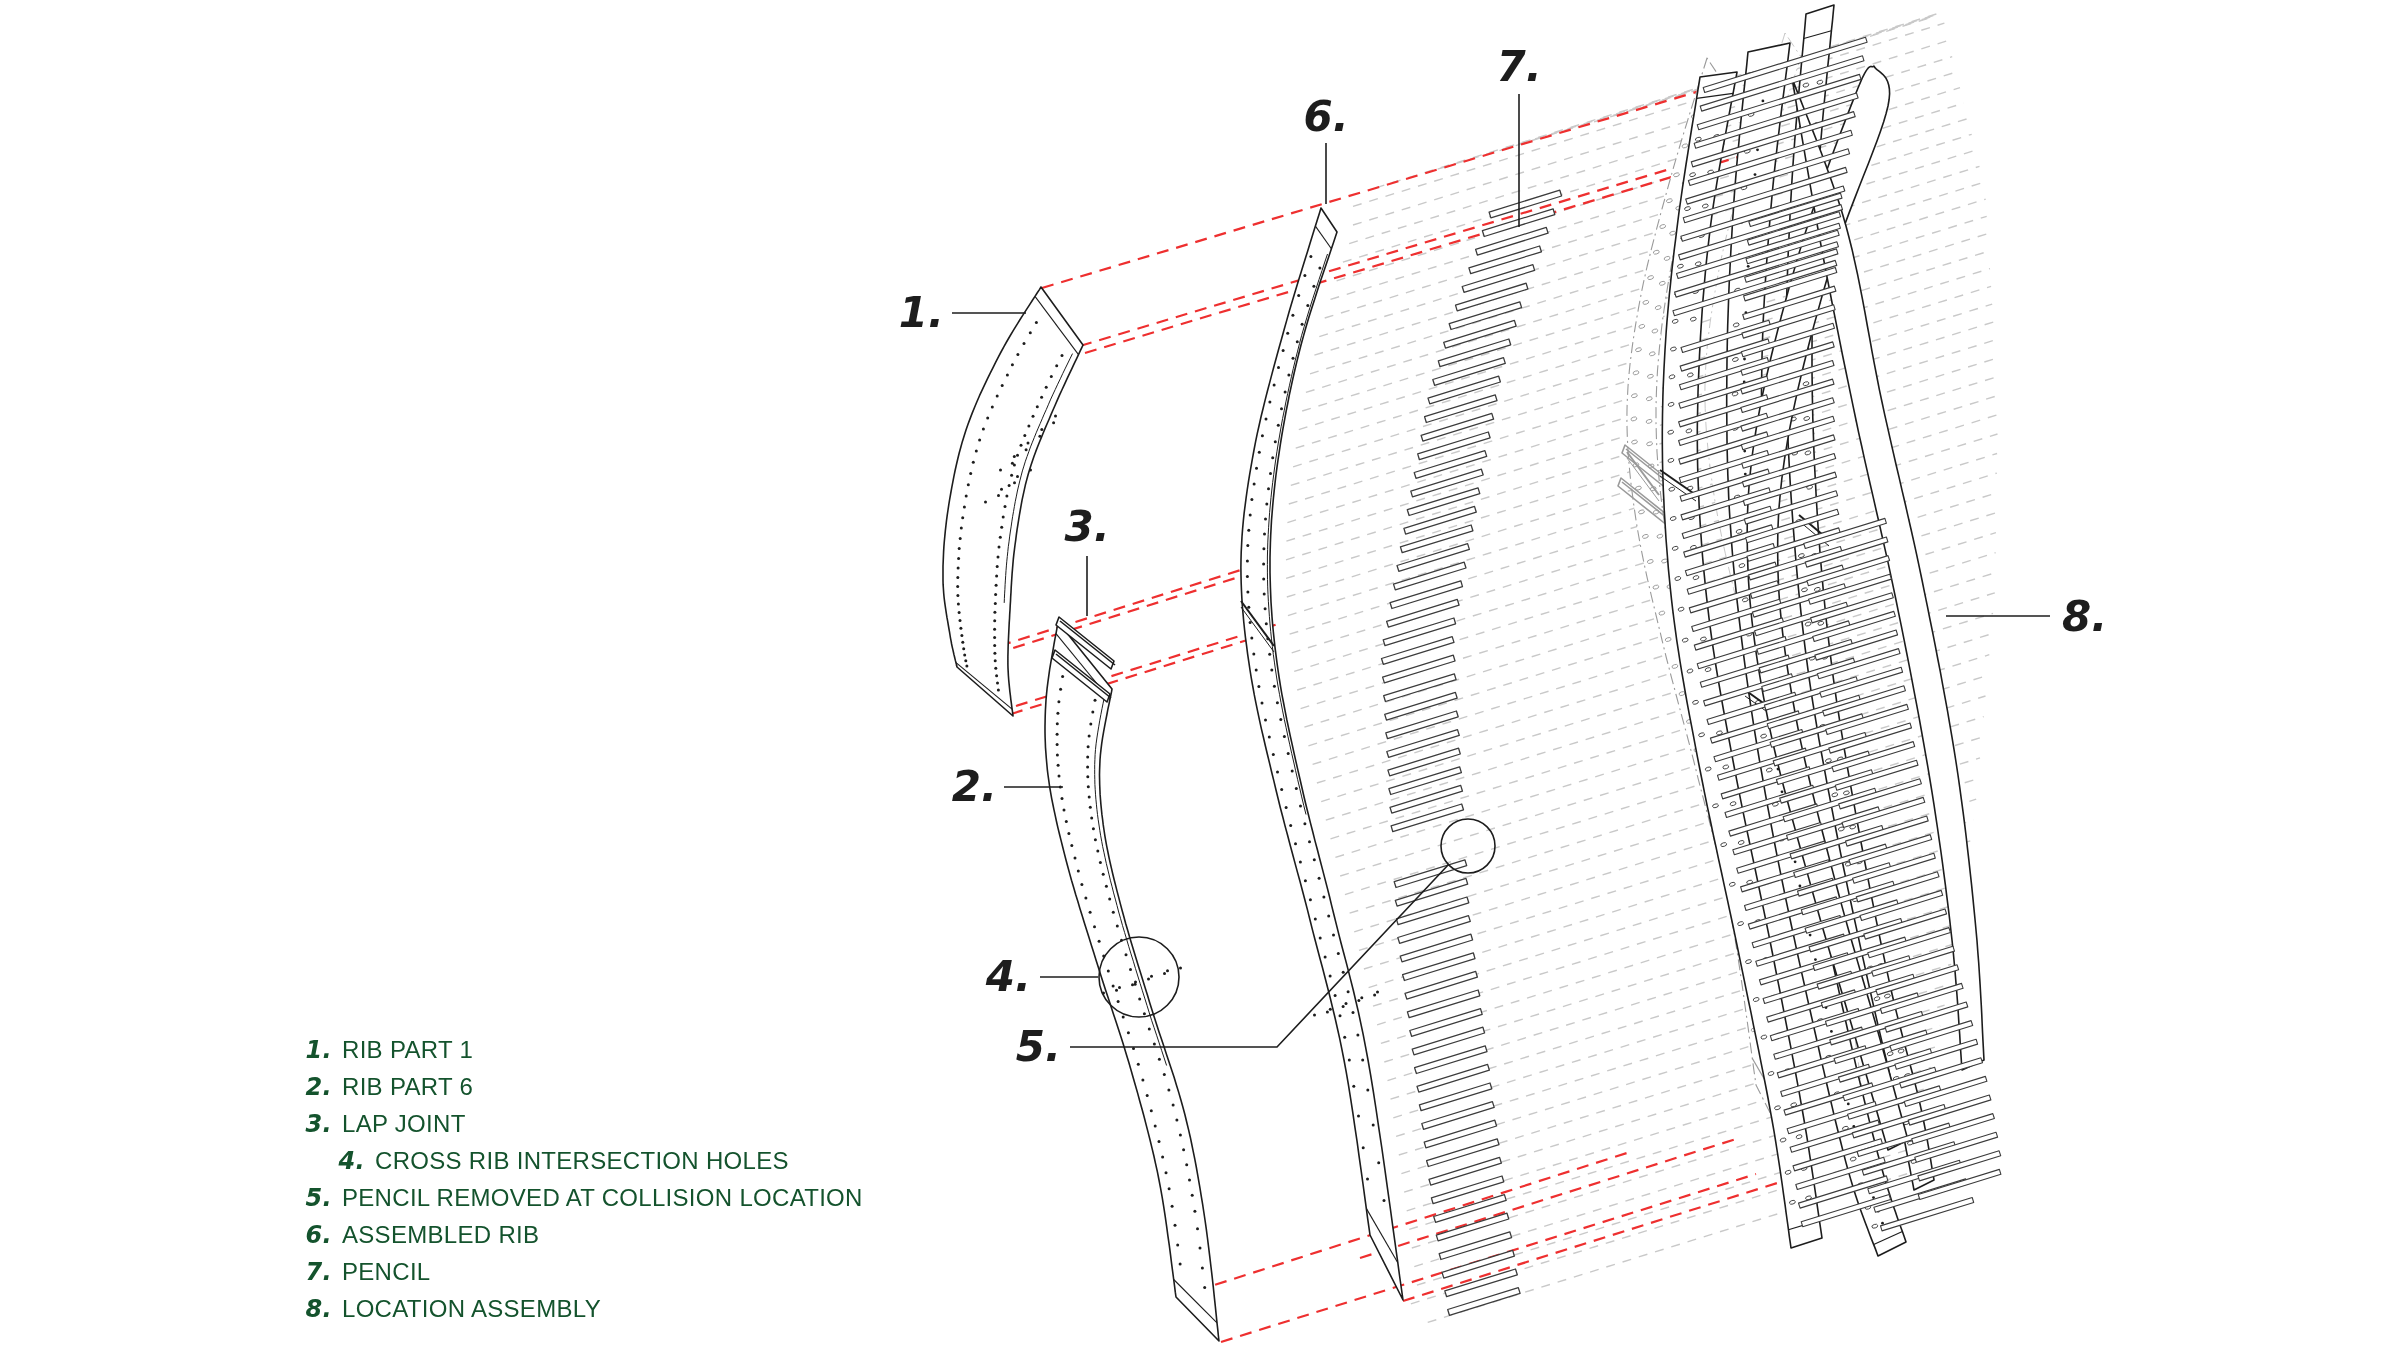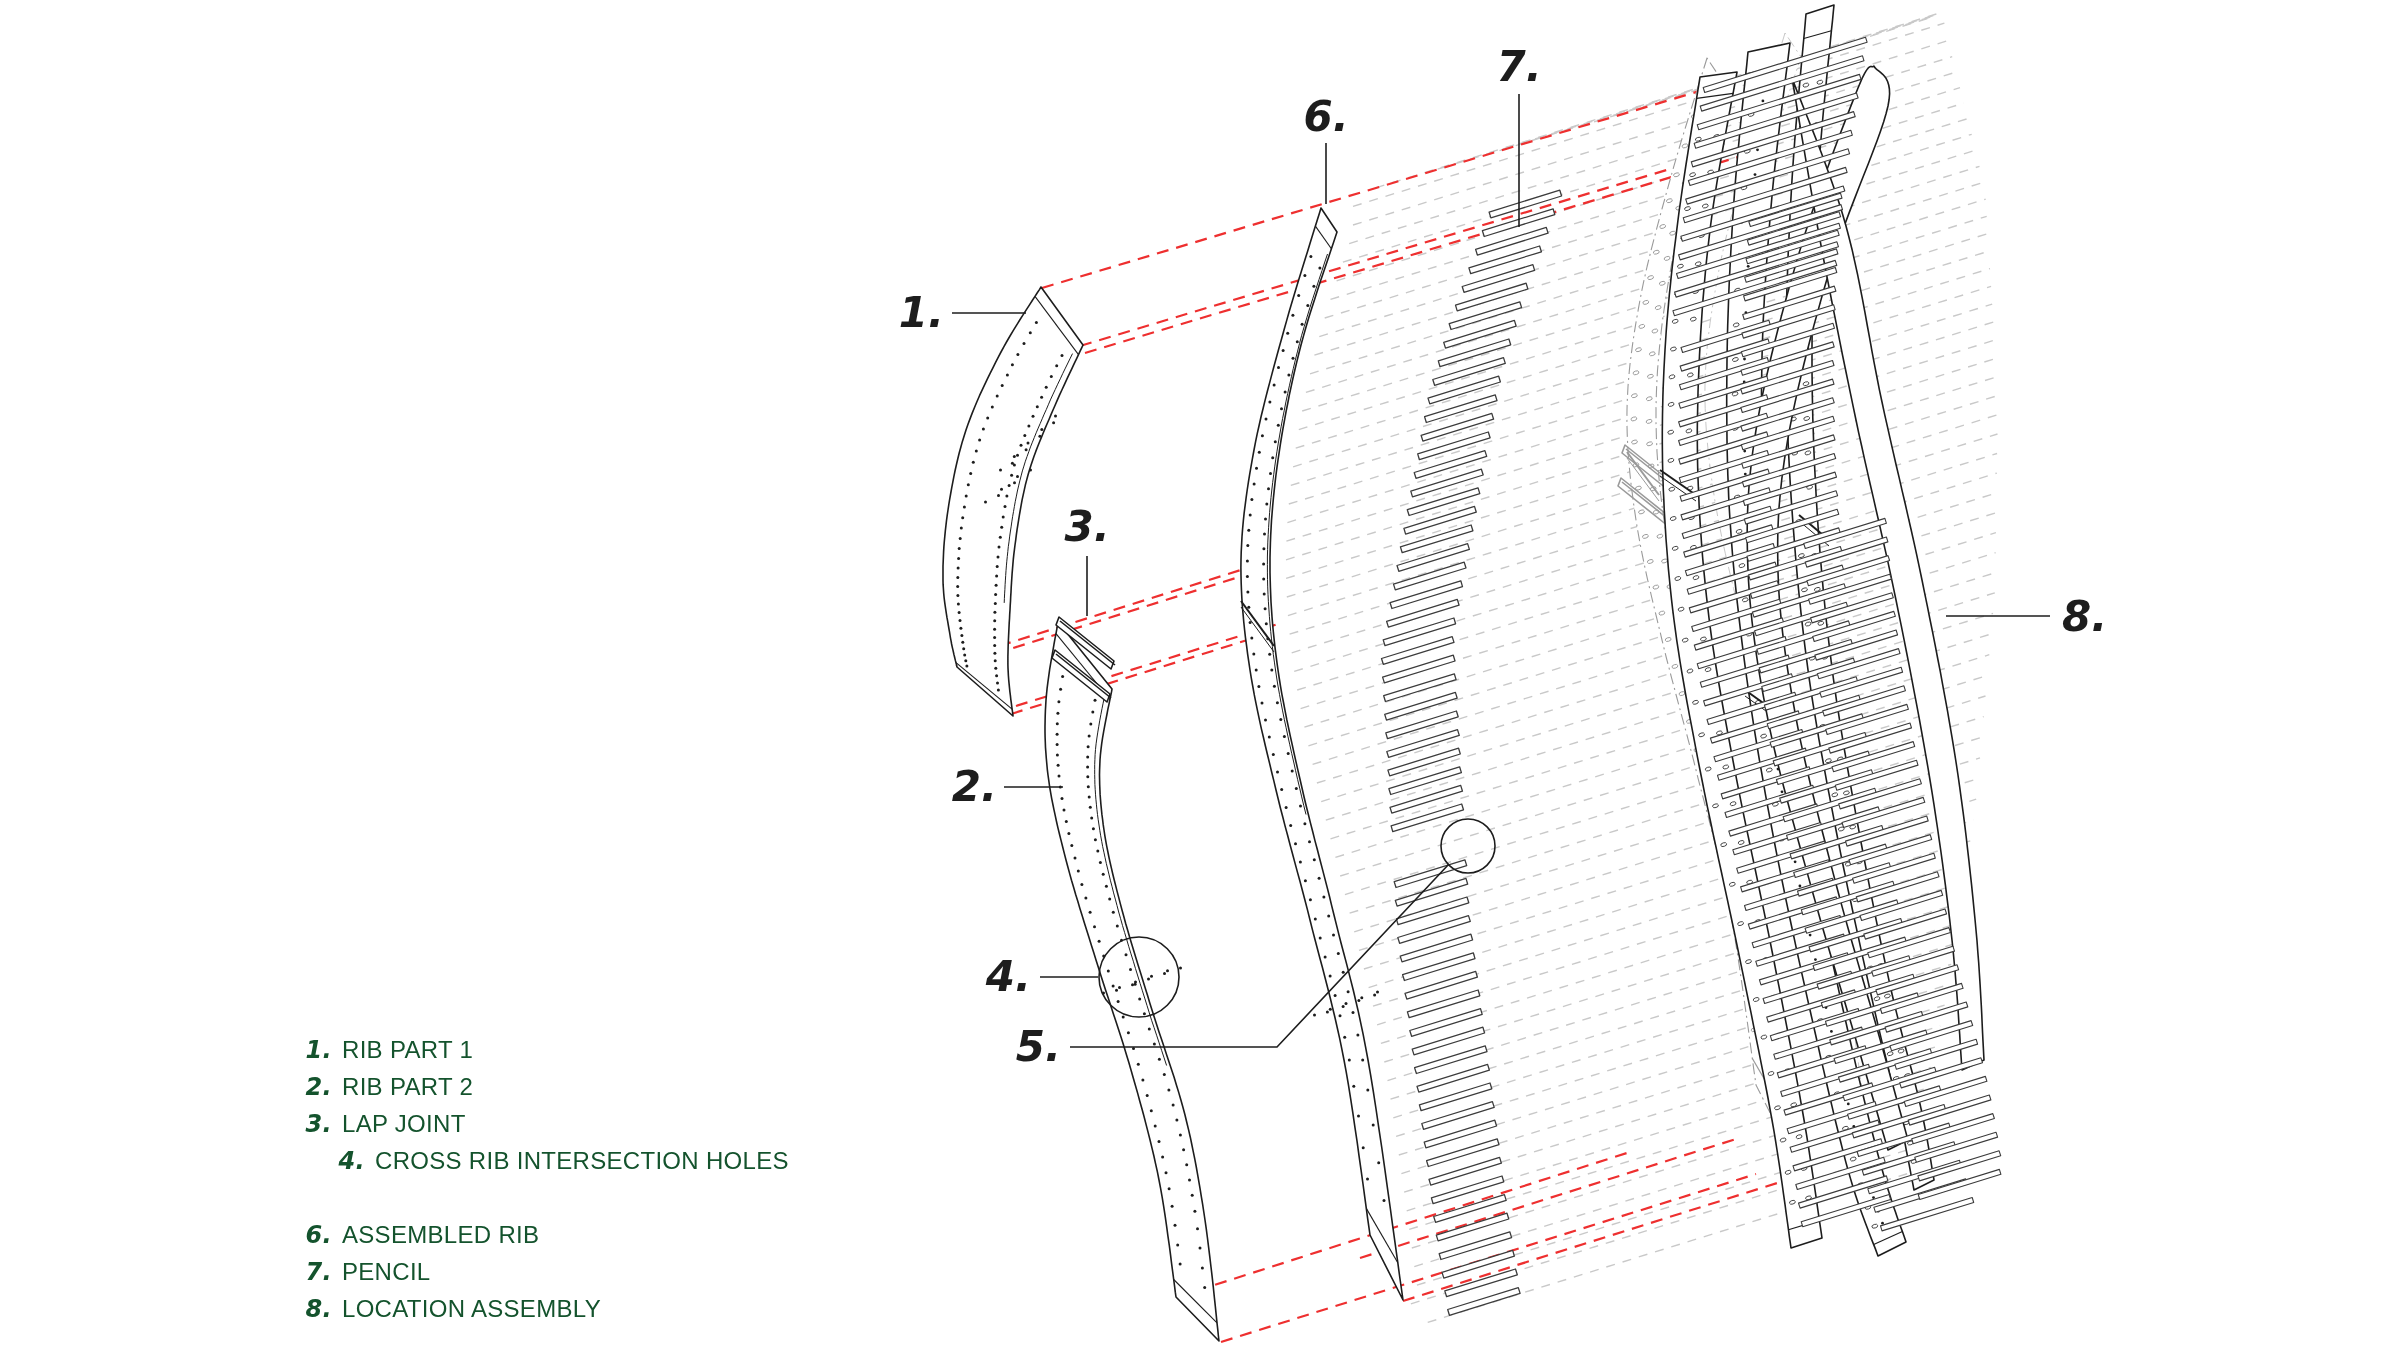--- a/index.html
+++ b/index.html
@@ -976,20 +976,21 @@
         <text x="1087" y="541" text-anchor="middle" class="callout-num">3.</text>
         <text x="1031" y="991" text-anchor="end" class="callout-num">4.</text>
         <text x="1061" y="1061" text-anchor="end" class="callout-num">5.</text>
         <text x="1326" y="131" text-anchor="middle" class="callout-num">6.</text>
         <text x="1519" y="81" text-anchor="middle" class="callout-num">7.</text>
         <text x="2062" y="631" text-anchor="start" class="callout-num">8.</text>
       </g>
   </svg>
   <div class="legend" id="legend">
       <div class="legend-row" style="top: 1036px;"><span class="l-num">1.</span><span class="l-label">RIB PART 1</span></div>
-      <div class="legend-row" style="top: 1073px;"><span class="l-num">2.</span><span class="l-label">RIB PART 2</span></div>
+      <div class="legend-row" style="top: 1073px;"><span class="l-num">2.</span><span class="l-label">RIB PART 6</span></div>
       <div class="legend-row" style="top: 1110px;"><span class="l-num">3.</span><span class="l-label">LAP JOINT</span></div>
       <div class="legend-row" style="top: 1147px; margin-left: 33px;"><span class="l-num">4.</span><span class="l-label">CROSS RIB INTERSECTION HOLES</span></div>
+      <div class="legend-row" style="top: 1184px;"><span class="l-num">5.</span><span class="l-label">PENCIL REMOVED AT COLLISION LOCATION</span></div>
       <div class="legend-row" style="top: 1221px;"><span class="l-num">6.</span><span class="l-label">ASSEMBLED RIB</span></div>
       <div class="legend-row" style="top: 1258px;"><span class="l-num">7.</span><span class="l-label">PENCIL</span></div>
       <div class="legend-row" style="top: 1295px;"><span class="l-num">8.</span><span class="l-label">LOCATION ASSEMBLY</span></div>
     </div>
 </div>
 
 </body></html>

